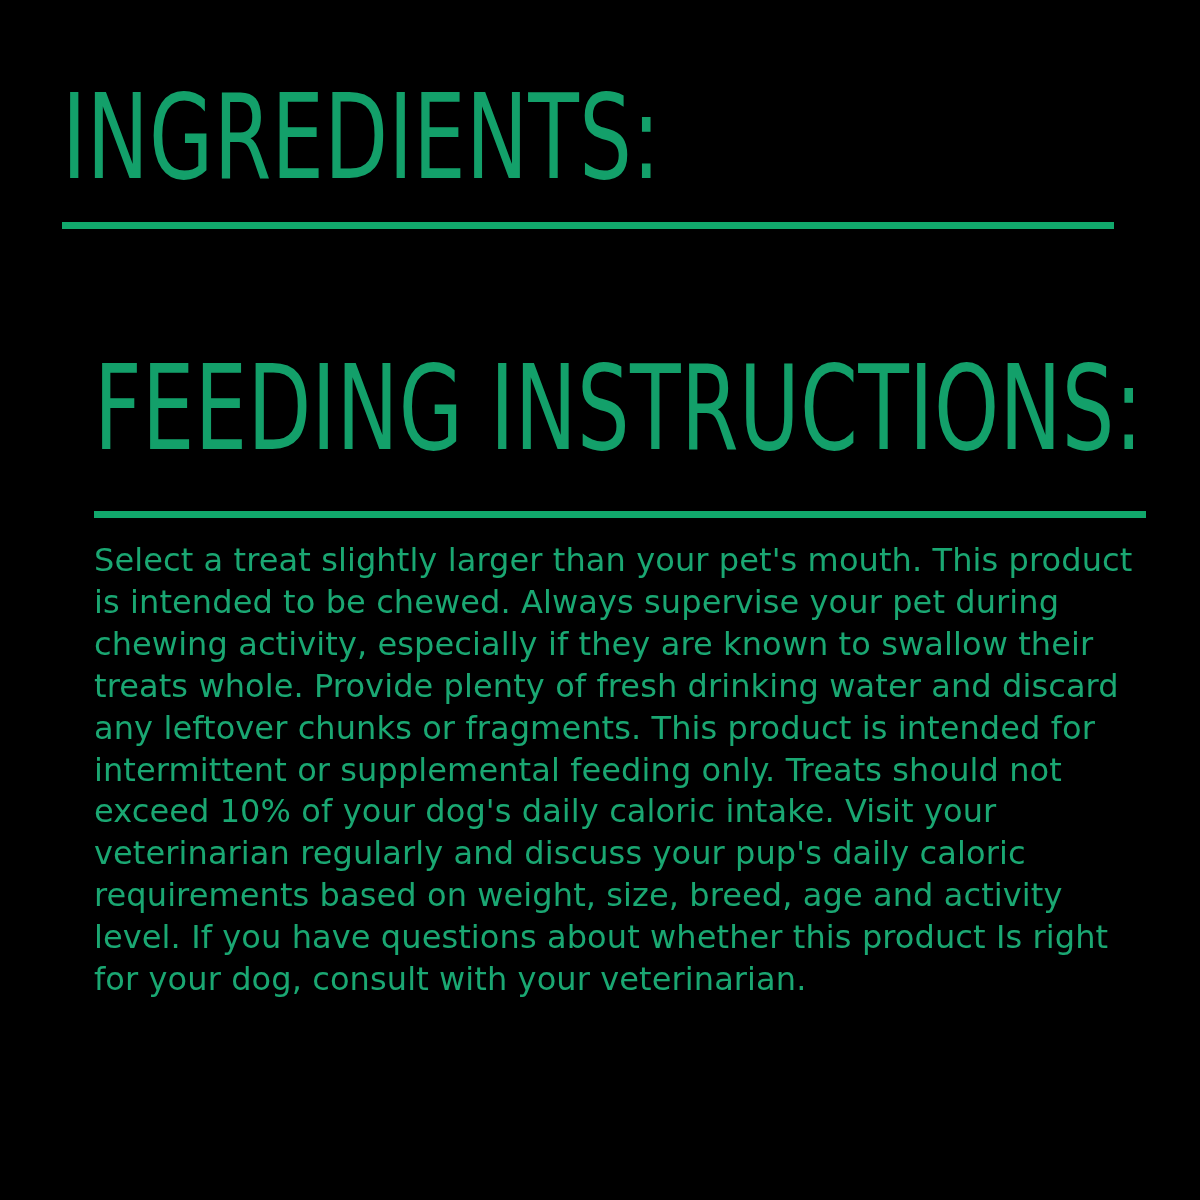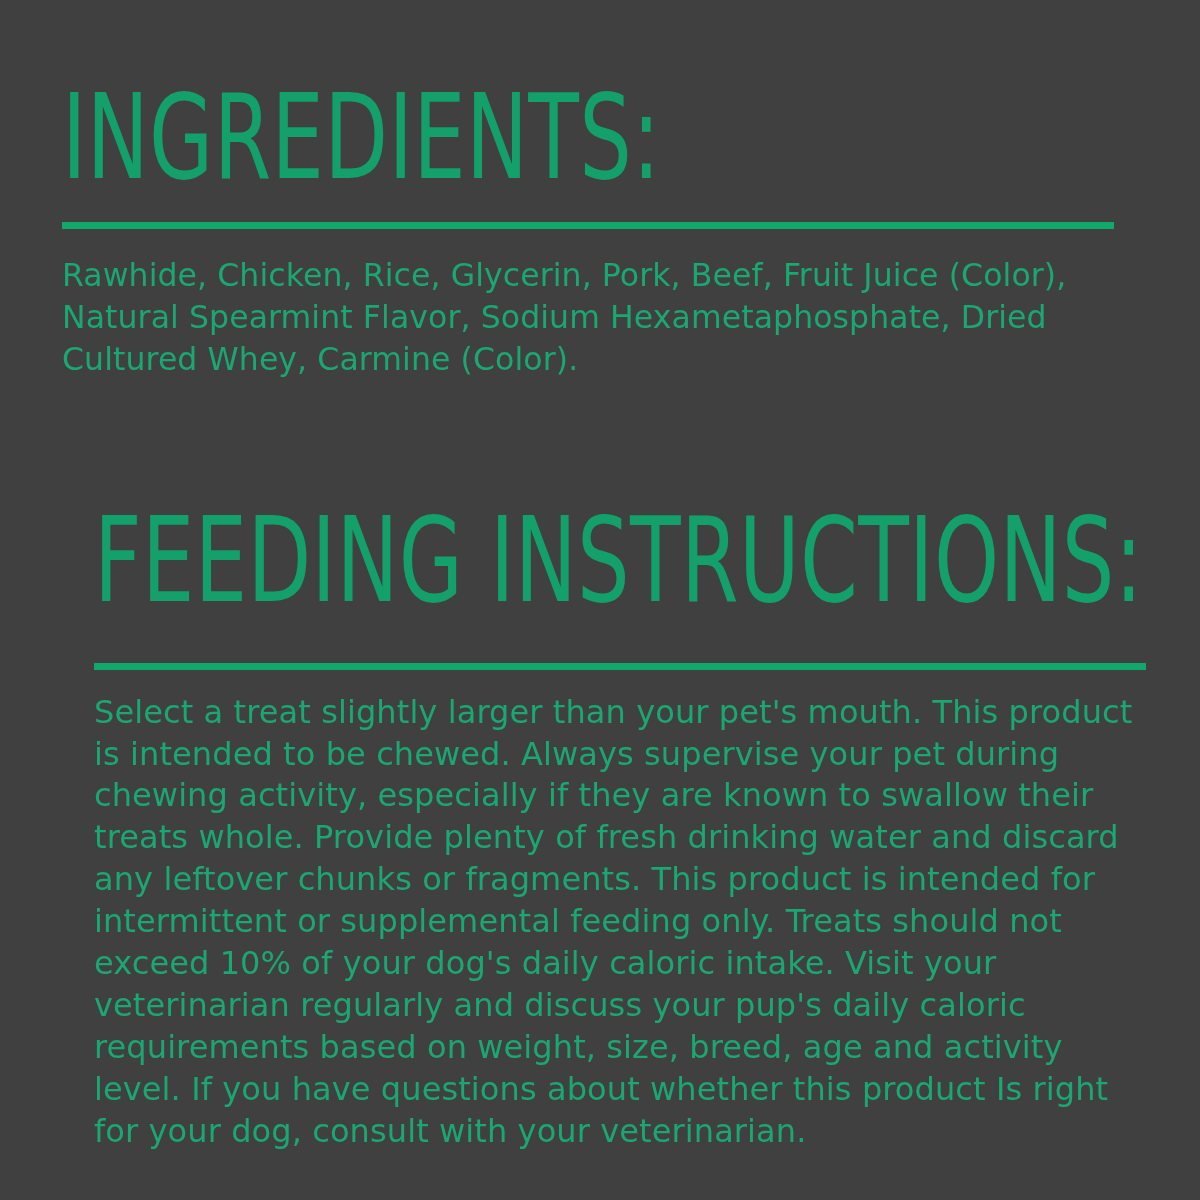--- a/index.html
+++ b/index.html
@@ -10,21 +10,21 @@
     width: 1200px;
     height: 1200px;
     background: #d8f3e3;
     font-family: "DejaVu Sans", sans-serif;
     overflow: hidden;
   }
   .page {
     position: relative;
     width: 1200px;
     height: 1200px;
-    background: #404040;
+    background: #000000;
     box-sizing: border-box;
     padding: 60px 62px 8px 62px;
   }
   .section {
     position: relative;
   }
   .heading {
     color: #13a06a;
     font-family: "DejaVu Sans Condensed", "Liberation Sans Narrow", "Liberation Sans", sans-serif;
     font-weight: 300;
@@ -74,21 +74,20 @@
   }
 </style>
 </head>
 <body>
 
 <div class="page">
 
   <div class="section">
     <div class="heading heading-ingredients">INGREDIENTS:</div>
     <div class="rule"></div>
-    <div class="body-text ingredients-text">Rawhide, Chicken, Rice, Glycerin, Pork, Beef, Fruit Juice (Color), Natural Spearmint Flavor, Sodium Hexametaphosphate, Dried Cultured Whey, Carmine (Color).</div>
   </div>
 
   <div class="section feeding-block">
     <div class="heading heading-feeding">FEEDING INSTRUCTIONS:</div>
     <div class="rule rule-feeding"></div>
     <div class="body-text feeding-text">Select a treat slightly larger than your pet's mouth. This product is intended to be chewed. Always supervise your pet during chewing activity, especially if they are known to swallow their treats whole. Provide plenty of fresh drinking water and discard any leftover chunks or fragments. This product is intended for intermittent or supplemental feeding only. Treats should not exceed 10% of your dog's daily caloric intake. Visit your veterinarian regularly and discuss your pup's daily caloric requirements based on weight, size, breed, age and activity level. If you have questions about whether this product Is right for your dog, consult with your veterinarian.</div>
   </div>
 
 </div>
 

